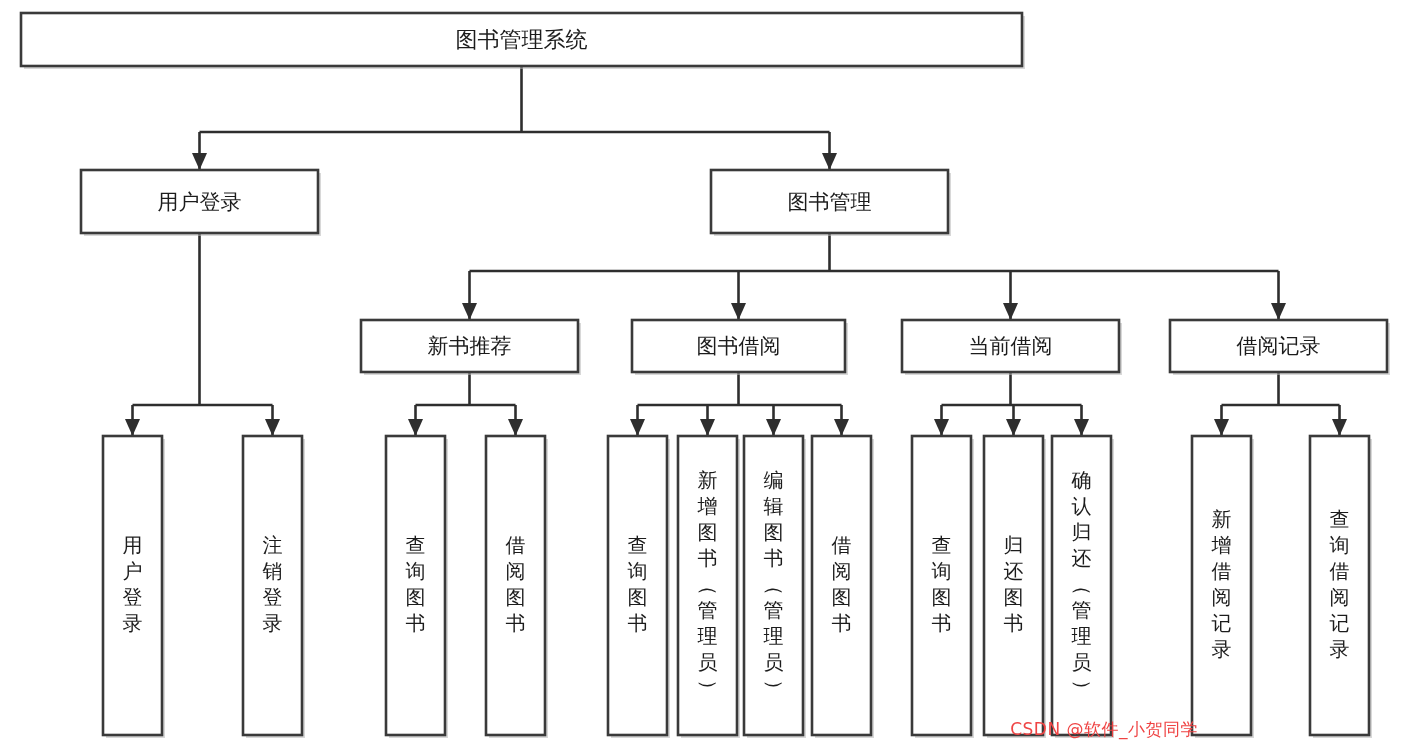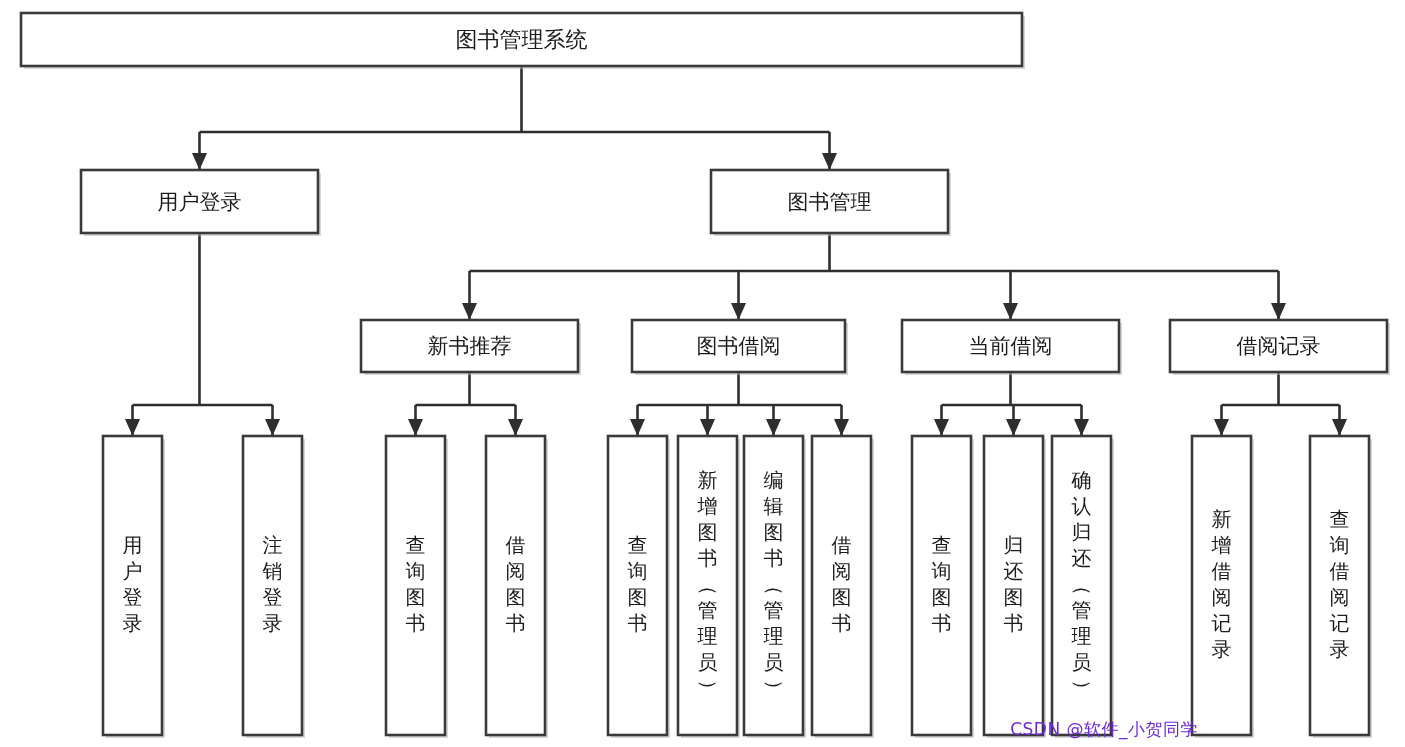--- a/index.html
+++ b/index.html
@@ -63,21 +63,21 @@
     font-size: 20px;
     text-anchor: middle;
     dominant-baseline: middle;
   }
   .watermark-text {
     position: absolute;
     right: 10px;
     bottom: 6px;
     font-family: "DejaVu Sans", "Liberation Sans", sans-serif;
     font-size: 17px;
-    color: #6d28d9;
+    color: #ef4444;
     white-space: nowrap;
     letter-spacing: 0.5px;
     user-select: none;
   }
 </style>
 </head>
 <body>
 
 <div id="diagram-root">
   <svg class="diagram-canvas" viewBox="0 0 1405 747" xmlns="http://www.w3.org/2000/svg">

